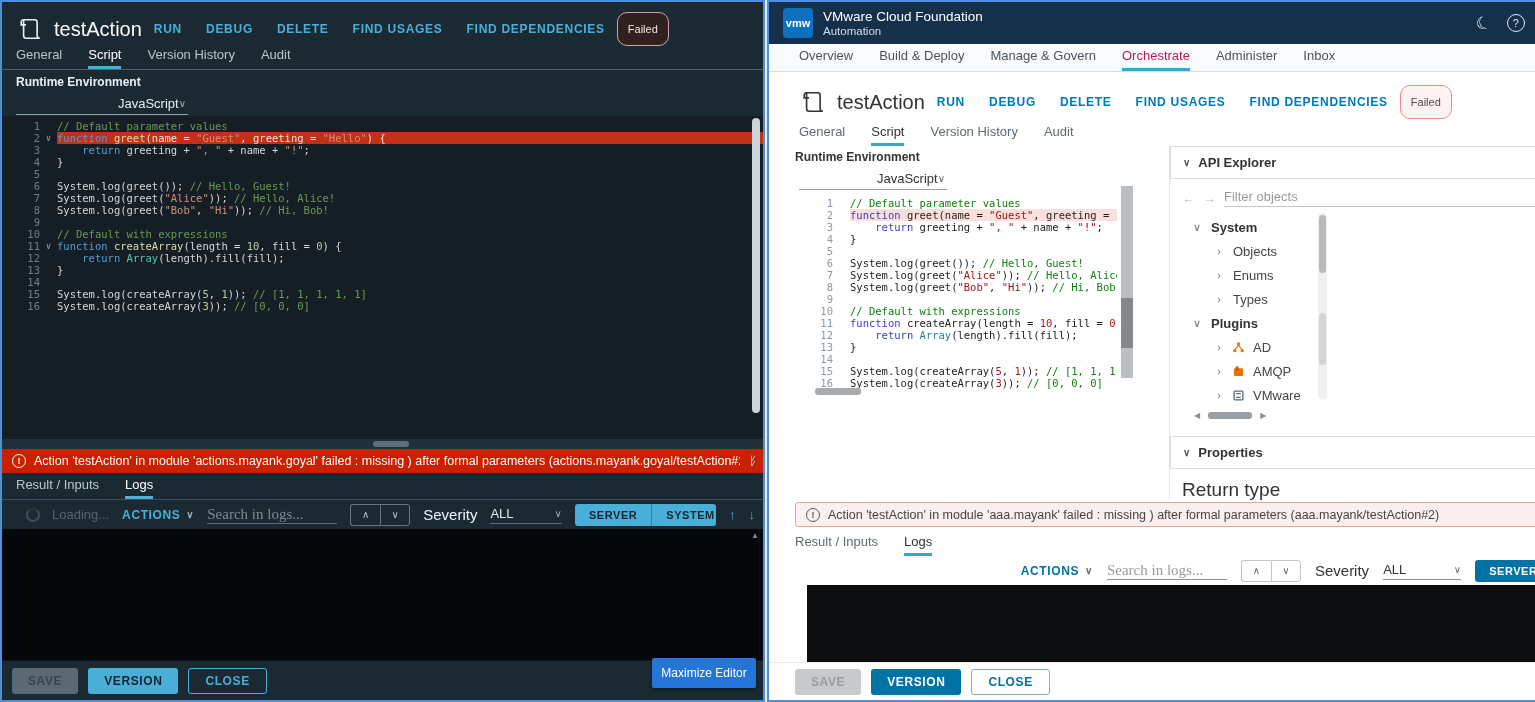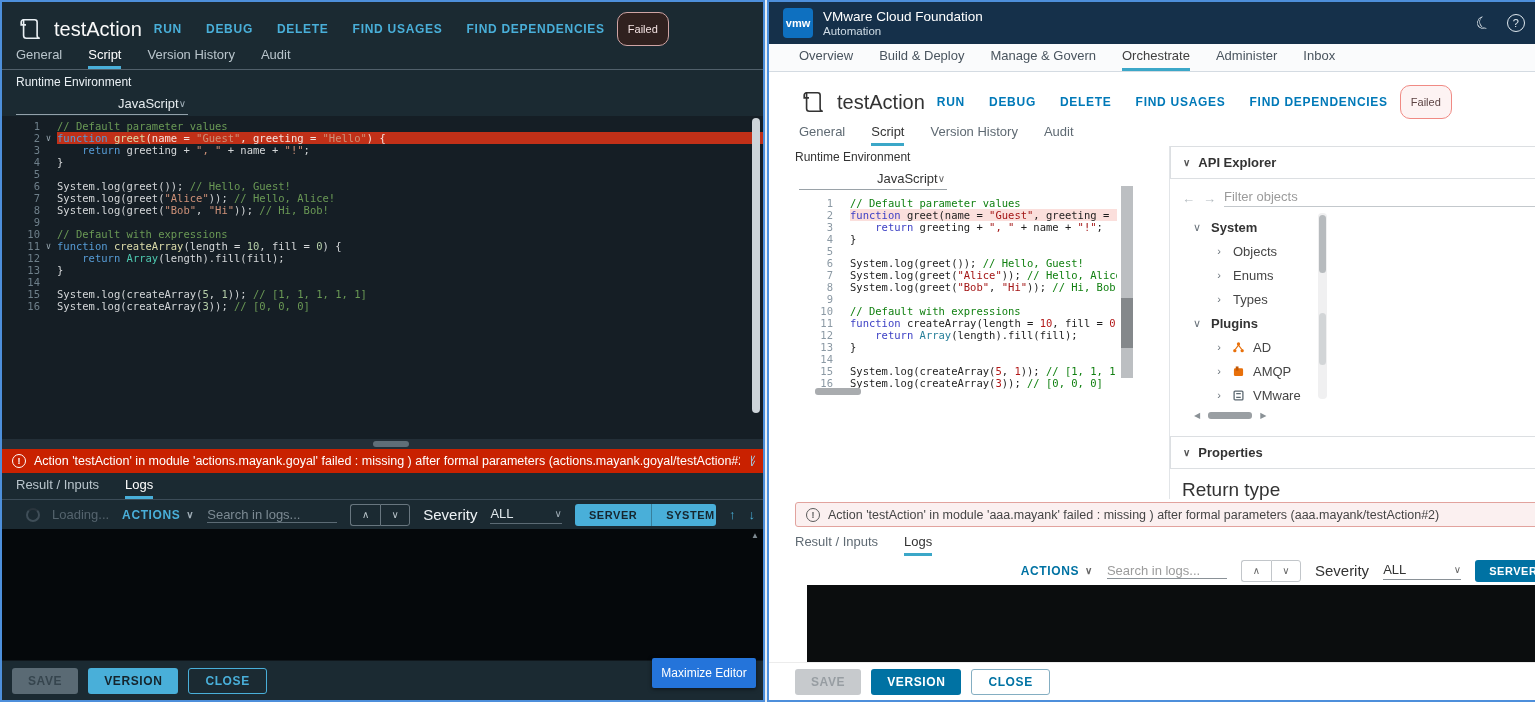--- a/index.html
+++ b/index.html
@@ -19,21 +19,21 @@
 .light .action-link{color:#0079b8}
 .tabs-row{display:flex;gap:26px;align-items:flex-end}
 .tab{font-size:13px;padding-bottom:4px;border-bottom:3px solid transparent;white-space:nowrap}
 .dark .tab{color:#b9c5cc}.dark .tab.active{color:#fff;border-color:#49afd9}
 .light .tab{color:#5f6a73}.light .tab.active{color:#333;border-color:#3ba7c8}
 .select{display:flex;justify-content:flex-end;align-items:center;font-size:13px;padding:2px 2px 3px}
 .dark .select{border-bottom:1px solid #93a1aa;color:#e6ecef}
 .light .select{border-bottom:1px solid #9aa2a8;color:#333}
 .caret{font-size:10px}
 .dark .caret{color:#9fadb6}.light .caret{color:#666}
-.runtime-label{font-size:12px;font-weight:normal}
+.runtime-label{font-size:12px;font-weight:bold}
 .dark .runtime-label{color:#e9eff3}.light .runtime-label{color:#333}
 .badge-failed{font-size:11px;padding:10px 10px;border-radius:10px;white-space:nowrap}
 .dark .badge-failed{border:1px solid #cfa4a4;color:#f3e2e2;background:#30211f}
 .light .badge-failed{border:1px solid #f08a84;color:#5c4444;background:#fdf3f3}
 .script-icon{color:#e9eff3;flex:none;display:flex}
 .light .script-icon{color:#333}
 .doc-title{font-size:20px;white-space:nowrap}
 .dark .doc-title{color:#fafafa}.light .doc-title{color:#333}
 
 
@@ -56,21 +56,21 @@
 .dark .btn-version{background:#49afd9;color:#15242c}
 .dark .btn-close{background:transparent;border:1px solid #49afd9;color:#49afd9}
 .light .btn-save{background:#c7cacd;color:#989fa1;color:#979da2}
 .light .btn-version{background:#0072a3;color:#fff}
 .light .btn-close{background:#fff;border:1px solid #84aec2;color:#0072a3}
 
 
 .logs-toolbar{display:flex;align-items:center}
 .actions-dd{font-size:12px;font-weight:bold;letter-spacing:.05em;display:flex;align-items:center;gap:6px}
 .dark .actions-dd{color:#49afd9}.light .actions-dd{color:#0072a3}
-.search-input{background:transparent;border:0;outline:none;font-size:13px;font-family:Liberation Sans, sans-serif}
+.search-input{background:transparent;border:0;outline:none;font-size:15px;font-family:Liberation Serif, serif}
 .dark .search-input{border-bottom:1px solid #5c6b75;color:#dfe7eb;width:130px}
 .dark .search-input::placeholder{color:#7c8a93}
 .light .search-input{border-bottom:1px solid #8a9197;color:#333;width:120px}
 .light .search-input::placeholder{color:#9b9b9b}
 .updown{display:flex}
 .ud-btn{width:30px;height:22px;display:flex;align-items:center;justify-content:center;font-size:10px}
 .dark .ud-btn{border:1px solid #68767f;color:#b9c4ca}
 .dark .ud-btn:first-child{border-radius:3px 0 0 3px;border-right:0}
 .dark .ud-btn:last-child{border-radius:0 3px 3px 0}
 .light .ud-btn{border:1px solid #c2c6ca;color:#666;background:#fff}
@@ -123,21 +123,21 @@
 .mh-suite{font-size:11.5px;color:#cfdce6;line-height:13px}
 .mh-right{margin-left:auto;display:flex;align-items:center;gap:16px}
 .moon-icon{font-size:17px;color:#e6edf2;transform:rotate(-20deg)}
 .help-circle{width:18px;height:18px;border:1.5px solid #dfe8ee;border-radius:50%;display:flex;align-items:center;justify-content:center;font-size:11px;color:#dfe8ee}
 .mh-divider{width:1px;height:26px;background:#3c5368}
 .user-block{font-size:11px;line-height:14px;color:#eef4f8}
 .user-org{display:flex;align-items:center;gap:5px;color:#d6e2ea}
 .mh-caret{font-size:10px;color:#cfdce6}
 .vcf-nav{height:28px;background:#fafbfc;border-bottom:1px solid #d4dbe2;display:flex;gap:26px;align-items:flex-end;padding:0 30px;flex:none}
 .nav-tab{font-size:13px;color:#49545e;padding-bottom:5px;border-bottom:3px solid transparent;white-space:nowrap}
-.nav-tab.active{color:#404040;border-color:#3ba7c8}
+.nav-tab.active{color:#be185d;border-color:#3ba7c8}
 .rp-doc-header{height:48px;display:flex;align-items:center;gap:12px;padding:12px 14px 0 30px;flex:none}
 .rp-doc-tabs{height:26px;padding:0 30px;flex:none}
 .rp-main{height:353px;display:flex;flex:none;position:relative}
 .rp-left-col{width:400px;padding:4px 0 0 26px;position:relative;flex:none}
 .rp-left-col .select{width:148px;margin-top:5px;margin-left:4px}
 .rp-editor{margin-top:7px;height:214px;width:322px;position:relative;overflow:hidden;background:#fff}
 .rp-editor-vscroll{position:absolute;left:352px;top:40px;width:12px;height:192px;background:#bcbfc2}
 .rp-editor-vthumb{position:absolute;left:0;top:112px;width:12px;height:50px;background:#84888b}
 .rp-editor-hscroll{position:absolute;left:46px;top:242px;width:46px;height:7px;background:#a9acaf;border-radius:3px}
 .rp-right-col{flex:1;border-left:1px solid #e2e5e8;position:relative;padding-right:22px}

